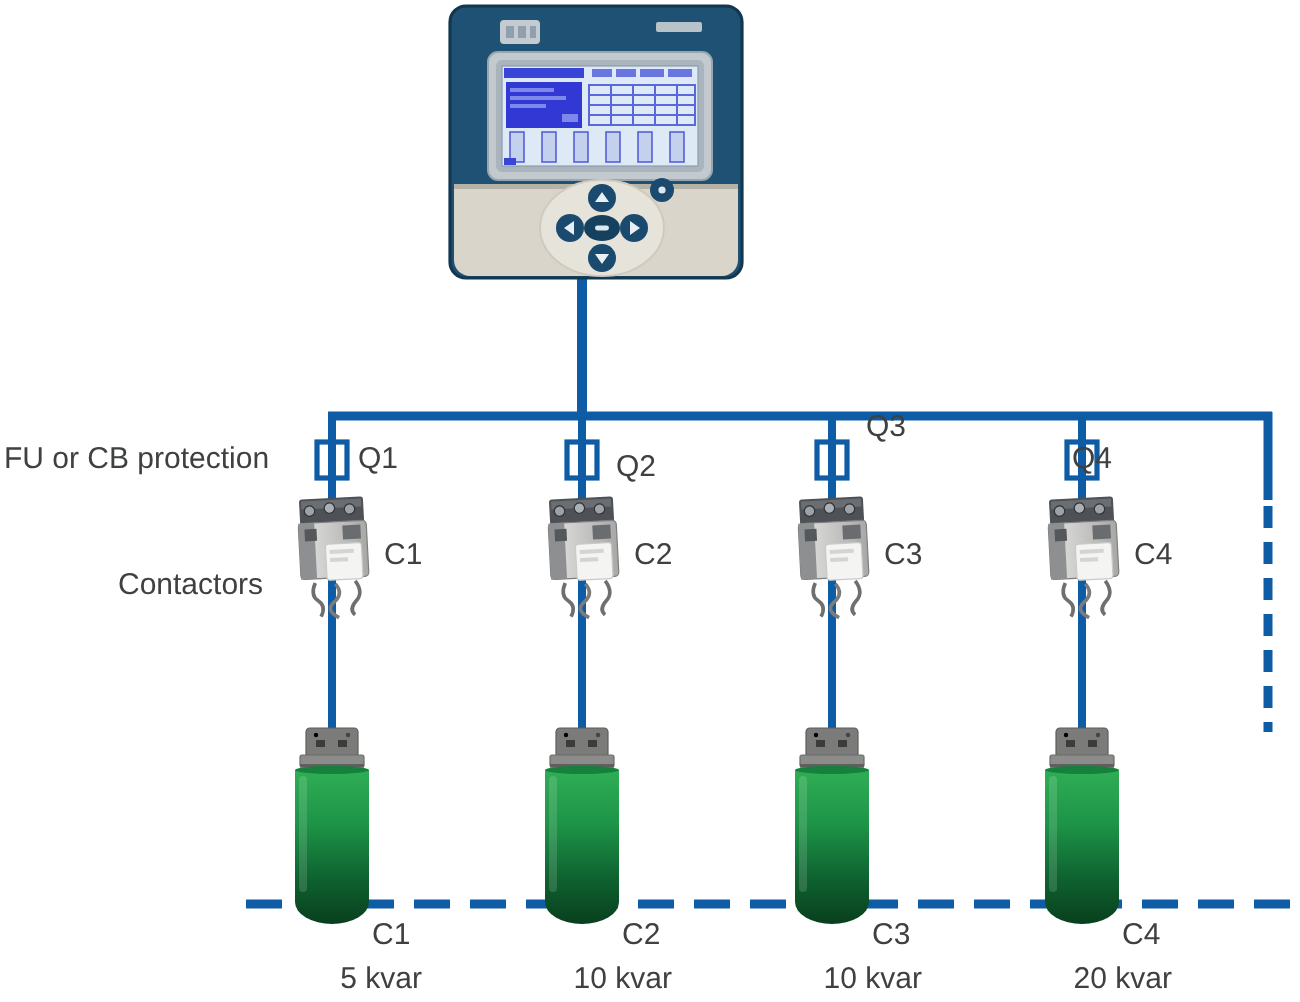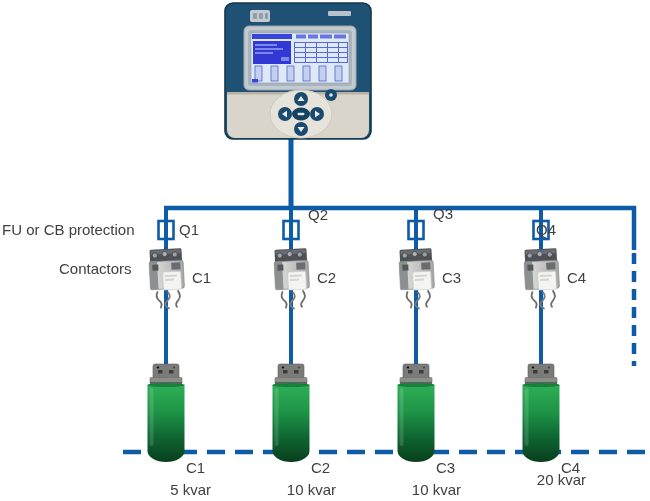--- a/index.html
+++ b/index.html
@@ -172,35 +172,35 @@
         <polygon points="96,112 91,108.5 91,115.5" fill="#e8f0f6"></polygon>
         <ellipse cx="77" cy="112" rx="9" ry="6.5" fill="#15415f"></ellipse>
         <rect x="73.5" y="110.8" width="7" height="2.4" rx="1.2" fill="#dfe8ef"></rect>
         <circle cx="107" cy="93" r="6" fill="#1b4a6f"></circle>
         <circle cx="107" cy="93" r="1.8" fill="#dfe8ef"></circle>
       </g>
     </svg>
   </div>
 
   <div class="lbl" style="left:2px;top:221px">FU or CB protection</div>
-  <div class="lbl" style="left:59px;top:260px">Contactors</div>
+  <div class="lbl" style="left:59px;top:284px">Contactors</div>
 
   <div class="lbl" style="left:179px;top:221px">Q1</div>
-  <div class="lbl" style="left:308px;top:206px">Q2</div>
+  <div class="lbl" style="left:308px;top:225px">Q2</div>
   <div class="lbl" style="left:433px;top:205px">Q3</div>
   <div class="lbl" style="left:536px;top:221px">Q4</div>
 
   <div class="lbl" style="left:192px;top:269px">C1</div>
   <div class="lbl" style="left:317px;top:269px">C2</div>
   <div class="lbl" style="left:442px;top:269px">C3</div>
   <div class="lbl" style="left:567px;top:269px">C4</div>
 
   <div class="lbl" style="left:186px;top:459px">C1</div>
   <div class="lbl" style="left:311px;top:459px">C2</div>
   <div class="lbl" style="left:436px;top:459px">C3</div>
   <div class="lbl" style="left:561px;top:459px">C4</div>
 
   <div class="lbl center" style="left:121px;top:481px">5 kvar</div>
   <div class="lbl center" style="left:246px;top:481px">10 kvar</div>
   <div class="lbl center" style="left:371px;top:481px">10 kvar</div>
-  <div class="lbl center" style="left:496px;top:471px">20 kvar</div>
+  <div class="lbl center" style="left:496px;top:481px">20 kvar</div>
 
 </div>
 
 </body></html>

